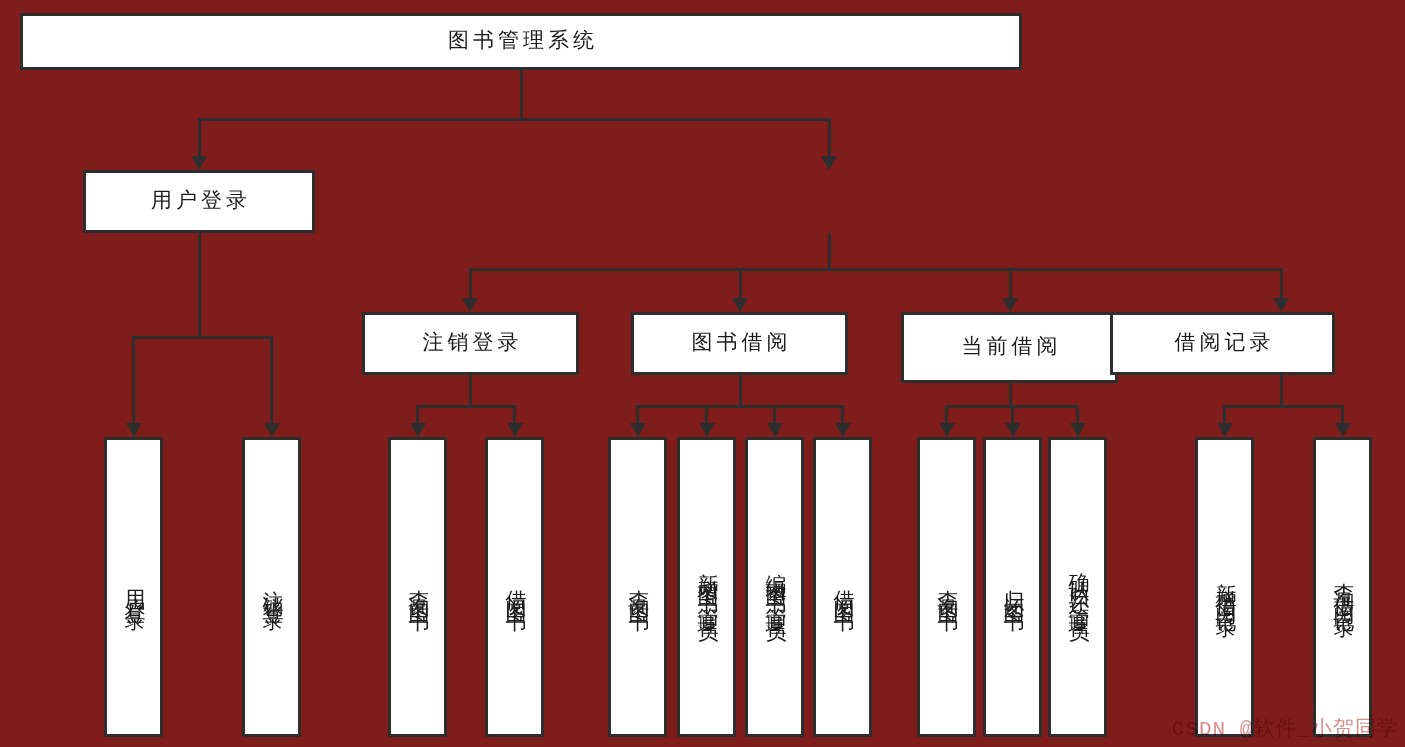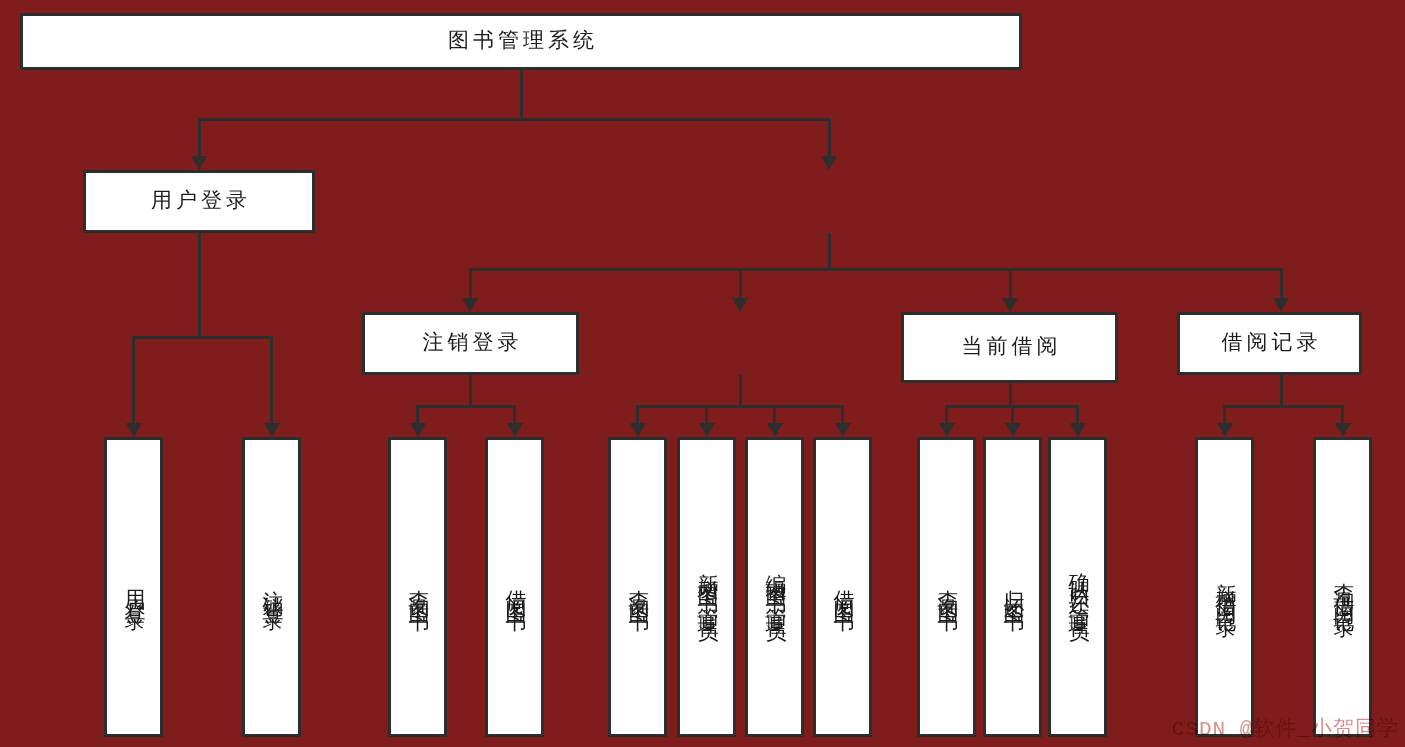--- a/index.html
+++ b/index.html
@@ -96,26 +96,29 @@
 
   <div class="box h" style="left:83px;top:170px;width:232px;height:63px">
     <span class="lbl">用户登录</span>
   </div>
 
 
   <div class="box h" style="left:362px;top:312px;width:217px;height:63px">
     <span class="lbl">注销登录</span>
   </div>
 
+  <div class="box h" style="left:631px;top:312px;width:217px;height:63px">
+    <span class="lbl">图书借阅</span>
+  </div>
 
   <div class="box h" style="left:901px;top:312px;width:217px;height:71px">
     <span class="lbl">当前借阅</span>
   </div>
 
-  <div class="box h" style="left:1177px;top:312px;width:185px;height:63px">
+  <div class="box h" style="left:1110px;top:312px;width:225px;height:63px">
     <span class="lbl">借阅记录</span>
   </div>
 
   <div class="box v" style="left:104px;top:437px;width:59px;height:300px">
     <span class="lbl">用户登录</span>
   </div>
 
   <div class="box v" style="left:242px;top:437px;width:59px;height:300px">
     <span class="lbl">注销登录</span>
   </div>

